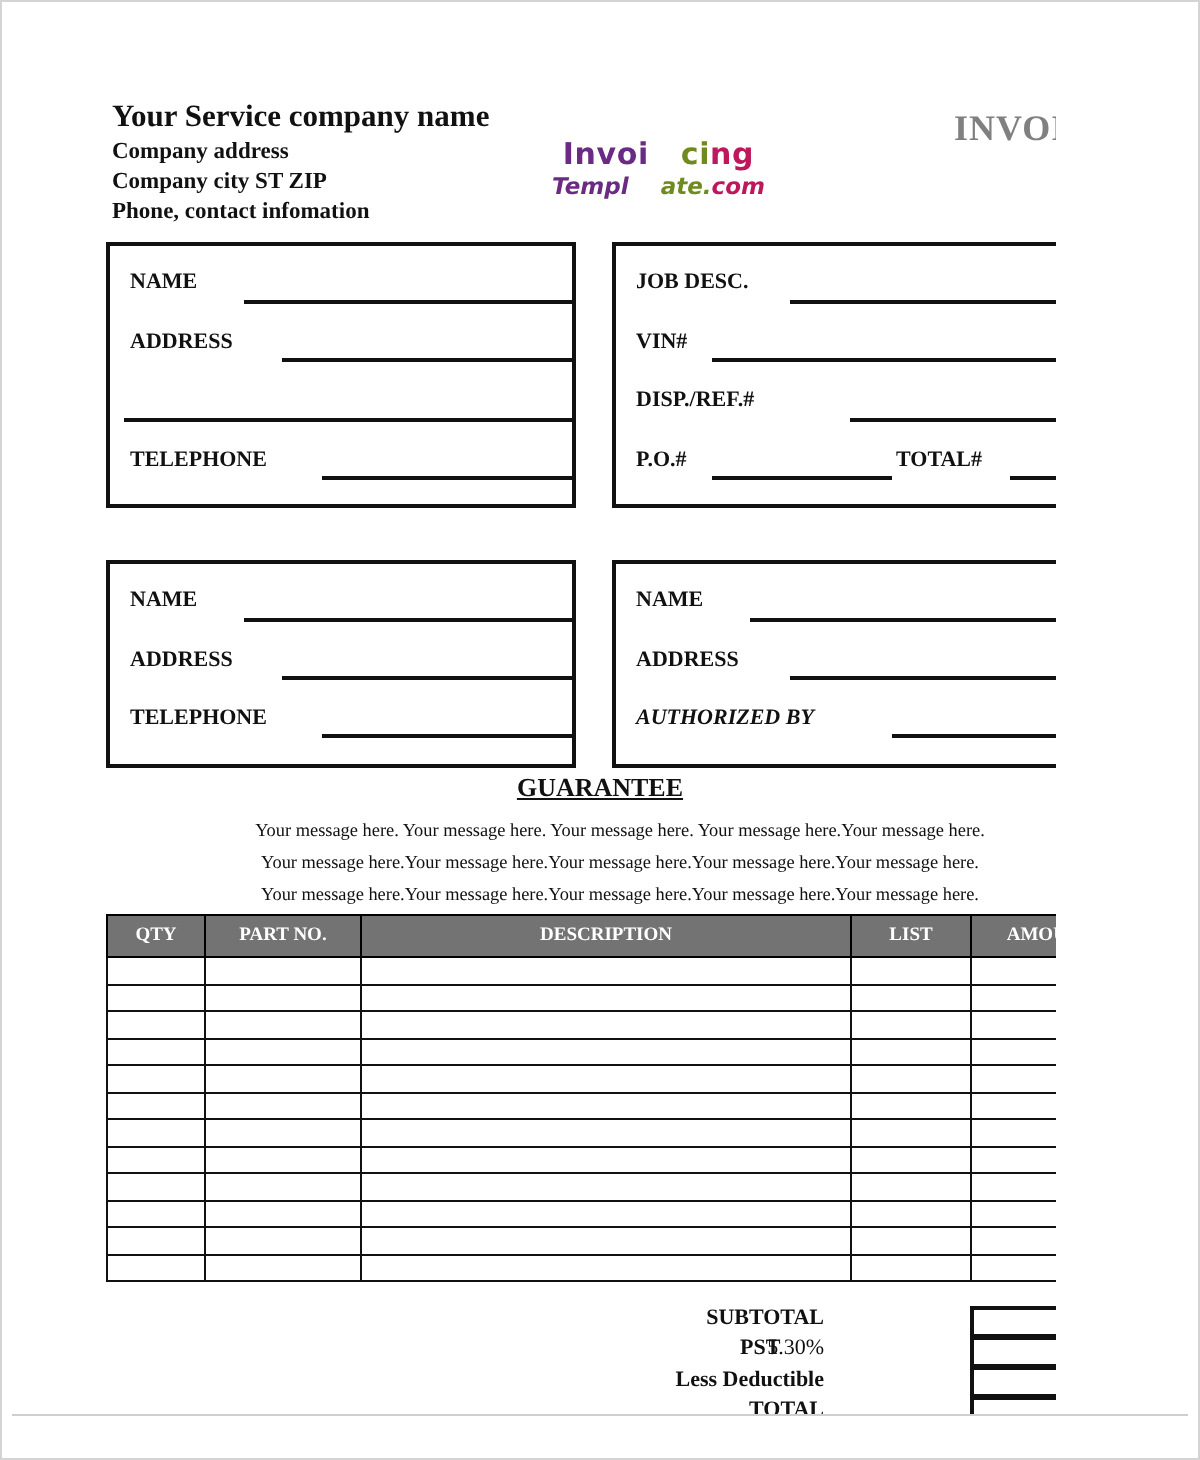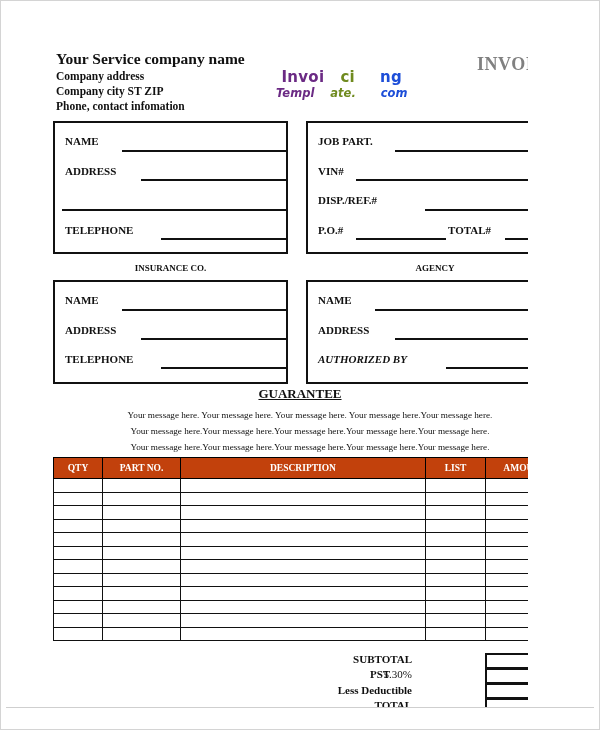--- a/index.html
+++ b/index.html
@@ -19,34 +19,34 @@
   }
   .abs { position: absolute; }
   .company-name { left: 56px; top: 50px; font-size: 15.5px; font-weight: bold; }
   .company-line { left: 56px; font-size: 11.5px; font-weight: bold; }
   .invoice-title { left: 477px; top: 54px; font-size: 18px; font-weight: bold; color: #808080; letter-spacing: 0.5px; }
   .logo { left: 276px; top: 69px; text-align: center; font-family: "DejaVu Sans", sans-serif; font-weight: bold; }
   .logo .l1 { font-size: 15px; line-height: 17px; letter-spacing: 0.3px; }
   .logo .l2 { font-size: 11.5px; line-height: 15px; font-style: italic; }
   .c-purple { color: #6b2a84; }
   .c-green { color: #6f8a1e; margin-left: 16px; }
-  .c-orange { color: #1d4ed8; margin-left: 25px; }
+  .c-orange { color: #be185d; }
   .box { position: absolute; border: 2px solid #111; box-sizing: border-box; }
   .lbl { position: absolute; font-size: 11px; font-weight: bold; white-space: nowrap; }
   .line { position: absolute; height: 2px; background: #111; }
   .section-label { position: absolute; font-size: 9px; font-weight: bold; text-align: center; }
   .guarantee { left: 0; width: 600px; top: 386px; text-align: center; font-size: 13px; font-weight: bold; }
   .guarantee span { text-decoration: underline; }
   .msg { left: 0; width: 620px; text-align: center; font-size: 9.2px; }
   table.items {
     position: absolute; left: 53px; top: 457px; width: 511px; border-collapse: collapse;
     table-layout: fixed;
   }
   table.items th {
-    background: #c2410c; color: #fff; font-size: 9.5px; font-weight: bold; height: 20px; padding: 0;
+    background: #737373; color: #fff; font-size: 9.5px; font-weight: bold; height: 20px; padding: 0;
     text-align: center; border: 1.5px solid #000;
   }
   table.items td { border: 1.5px solid #111; height: 12.5px; padding: 0; }
   .tot-label { position: absolute; font-size: 11px; font-weight: bold; text-align: right; white-space: nowrap; }
   .tot-cell { position: absolute; left: 485px; width: 78px; border: 2px solid #111; box-sizing: border-box; background: #fff; }
 </style>
 </head>
 <body>
 
 <div class="frame"></div>
@@ -72,41 +72,39 @@
   <div class="box" style="left:53px; top:121px; width:235px; height:133px;"></div>
   <div class="lbl" style="left:65px; top:135px;">NAME</div>
   <div class="line" style="left:122px; top:150px; width:165px;"></div>
   <div class="lbl" style="left:65px; top:165px;">ADDRESS</div>
   <div class="line" style="left:141px; top:179px; width:146px;"></div>
   <div class="line" style="left:62px; top:209px; width:225px;"></div>
   <div class="lbl" style="left:65px; top:224px;">TELEPHONE</div>
   <div class="line" style="left:161px; top:238px; width:126px;"></div>
 
   <div class="box" style="left:306px; top:121px; width:258px; height:133px;"></div>
-  <div class="lbl" style="left:318px; top:135px;">JOB PART.</div>
+  <div class="lbl" style="left:318px; top:135px;">JOB DESC.</div>
   <div class="line" style="left:395px; top:150px; width:169px;"></div>
   <div class="lbl" style="left:318px; top:165px;">VIN#</div>
   <div class="line" style="left:356px; top:179px; width:208px;"></div>
   <div class="lbl" style="left:318px; top:194px;">DISP./REF.#</div>
   <div class="line" style="left:425px; top:209px; width:139px;"></div>
   <div class="lbl" style="left:318px; top:224px;">P.O.#</div>
   <div class="line" style="left:356px; top:238px; width:90px;"></div>
   <div class="lbl" style="left:448px; top:224px;">TOTAL#</div>
   <div class="line" style="left:505px; top:238px; width:59px;"></div>
 
-  <div class="section-label" style="left:53px; width:235px; top:263px;">INSURANCE CO.</div>
   <div class="box" style="left:53px; top:280px; width:235px; height:104px;"></div>
   <div class="lbl" style="left:65px; top:294px;">NAME</div>
   <div class="line" style="left:122px; top:309px; width:165px;"></div>
   <div class="lbl" style="left:65px; top:324px;">ADDRESS</div>
   <div class="line" style="left:141px; top:338px; width:146px;"></div>
   <div class="lbl" style="left:65px; top:353px;">TELEPHONE</div>
   <div class="line" style="left:161px; top:367px; width:126px;"></div>
 
-  <div class="section-label" style="left:306px; width:258px; top:263px;">AGENCY</div>
   <div class="box" style="left:306px; top:280px; width:258px; height:104px;"></div>
   <div class="lbl" style="left:318px; top:294px;">NAME</div>
   <div class="line" style="left:375px; top:309px; width:189px;"></div>
   <div class="lbl" style="left:318px; top:324px;">ADDRESS</div>
   <div class="line" style="left:395px; top:338px; width:169px;"></div>
   <div class="lbl" style="left:318px; top:353px;font-style:italic;">AUTHORIZED BY</div>
   <div class="line" style="left:446px; top:367px; width:118px;"></div>
 
   <div class="abs guarantee"><span>GUARANTEE</span></div>
   <div class="abs msg" style="top:410px;">Your message here. Your message here. Your message here.  Your message here.Your message here.</div>

